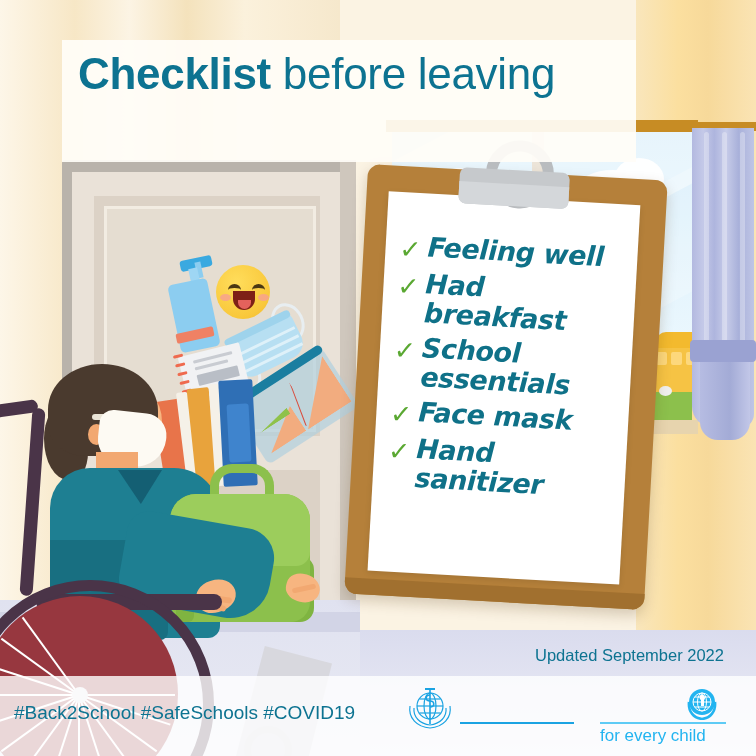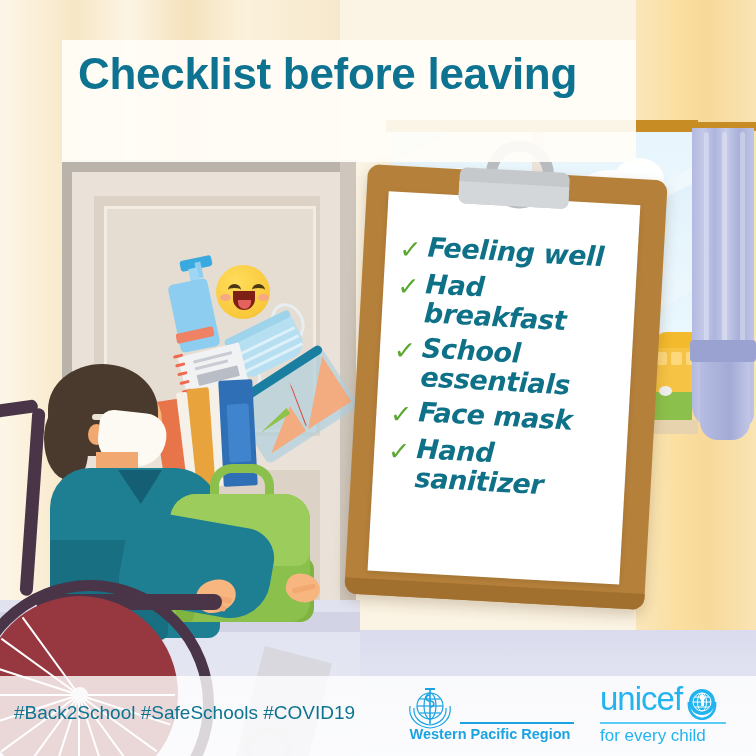--- a/index.html
+++ b/index.html
@@ -63,21 +63,21 @@
   .floor-left{position:absolute;left:0;top:600px;width:360px;height:156px;
     background:linear-gradient(180deg,#e0e2f0 0%,#e9eaf4 100%);}
   .baseboard{position:absolute;left:0;top:612px;width:360px;height:20px;background:#d2d4e6;}
 
   
   .banner{position:absolute;left:62px;top:40px;width:574px;height:122px;
     background:rgba(255,253,248,.93);}
   .title{position:absolute;left:78px;top:47px;width:560px;
     font-size:44px;line-height:1.24;color:#0d7391;letter-spacing:-0.3px;}
   .title b{font-weight:bold;}
-  .title .thin{font-weight:700;}
+  .title .thin{font-weight:400;}
 
   
   .sanitizer{position:absolute;left:174px;top:281px;width:40px;height:69px;background:#8ccdf0;
     border-radius:5px;transform:rotate(-12deg);}
   .sanitizer-neck{position:absolute;left:190px;top:268px;width:9px;height:18px;background:#9ed6f4;transform:rotate(-12deg);}
   .sanitizer-cap{position:absolute;left:180px;top:258px;width:32px;height:11px;background:#3aa9e0;border-radius:3px;transform:rotate(-12deg);}
   .sanitizer-pump{position:absolute;left:196px;top:262px;width:6px;height:16px;background:#8ccdf0;transform:rotate(-12deg);}
   .sanitizer-label{position:absolute;left:176px;top:330px;width:38px;height:10px;background:#ef8164;border-radius:2px;transform:rotate(-12deg);}
 
   .smiley{position:absolute;left:216px;top:265px;width:54px;height:54px;border-radius:50%;
@@ -369,20 +369,21 @@
       </div>
     </div>
   </div>
 
   <div class="banner"></div>
   <div class="title">
     <b>Checklist</b><span class="thin"> before leaving</span><br>
   </div>
 
   <div class="footer-band"></div>
+  <div class="updated">Updated September 2022</div>
   <div class="hashtags">#Back2School   #SafeSchools   #COVID19</div>
 
   <div class="who-logo">
     <div class="who-emblem">
       <svg width="52" height="44" viewBox="0 0 52 44">
         <g fill="none" stroke="#1ba3e2" stroke-width="1.2">
           <circle cx="26" cy="20" r="13"></circle>
           <ellipse cx="26" cy="20" rx="6" ry="13"></ellipse>
           <line x1="13" y1="20" x2="39" y2="20"></line>
           <line x1="15.5" y1="13" x2="36.5" y2="13"></line>
@@ -391,25 +392,23 @@
           <path d="M10 22 C9 31 16 38 26 39 C36 38 43 31 42 22"></path>
         </g>
         <g stroke="#1ba3e2" stroke-width="1.6" fill="none">
           <line x1="26" y1="3" x2="26" y2="38"></line>
           <path d="M26 9 c-5 0 -5 6 0 6 c5 0 5 6 0 6"></path>
         </g>
         <rect x="21" y="2" width="10" height="2" fill="#1ba3e2"></rect>
       </svg>
     </div>
     <div class="who-rule"></div>
-    <div class="who-sub">Western Pacific Region</div>
   </div>
 
   <div class="unicef-logo">
-    <div class="unicef-word">unicef</div>
     <div class="unicef-emblem">
       <svg width="34" height="34" viewBox="0 0 34 34">
         <circle cx="17" cy="16" r="13" fill="#23b4f0"></circle>
         <g stroke="#fff" stroke-width="1" fill="none">
           <circle cx="17" cy="16" r="9"></circle>
           <ellipse cx="17" cy="16" rx="4.5" ry="9"></ellipse>
           <line x1="8" y1="16" x2="26" y2="16"></line>
           <line x1="10" y1="11" x2="24" y2="11"></line>
           <line x1="10" y1="21" x2="24" y2="21"></line>
         </g>

